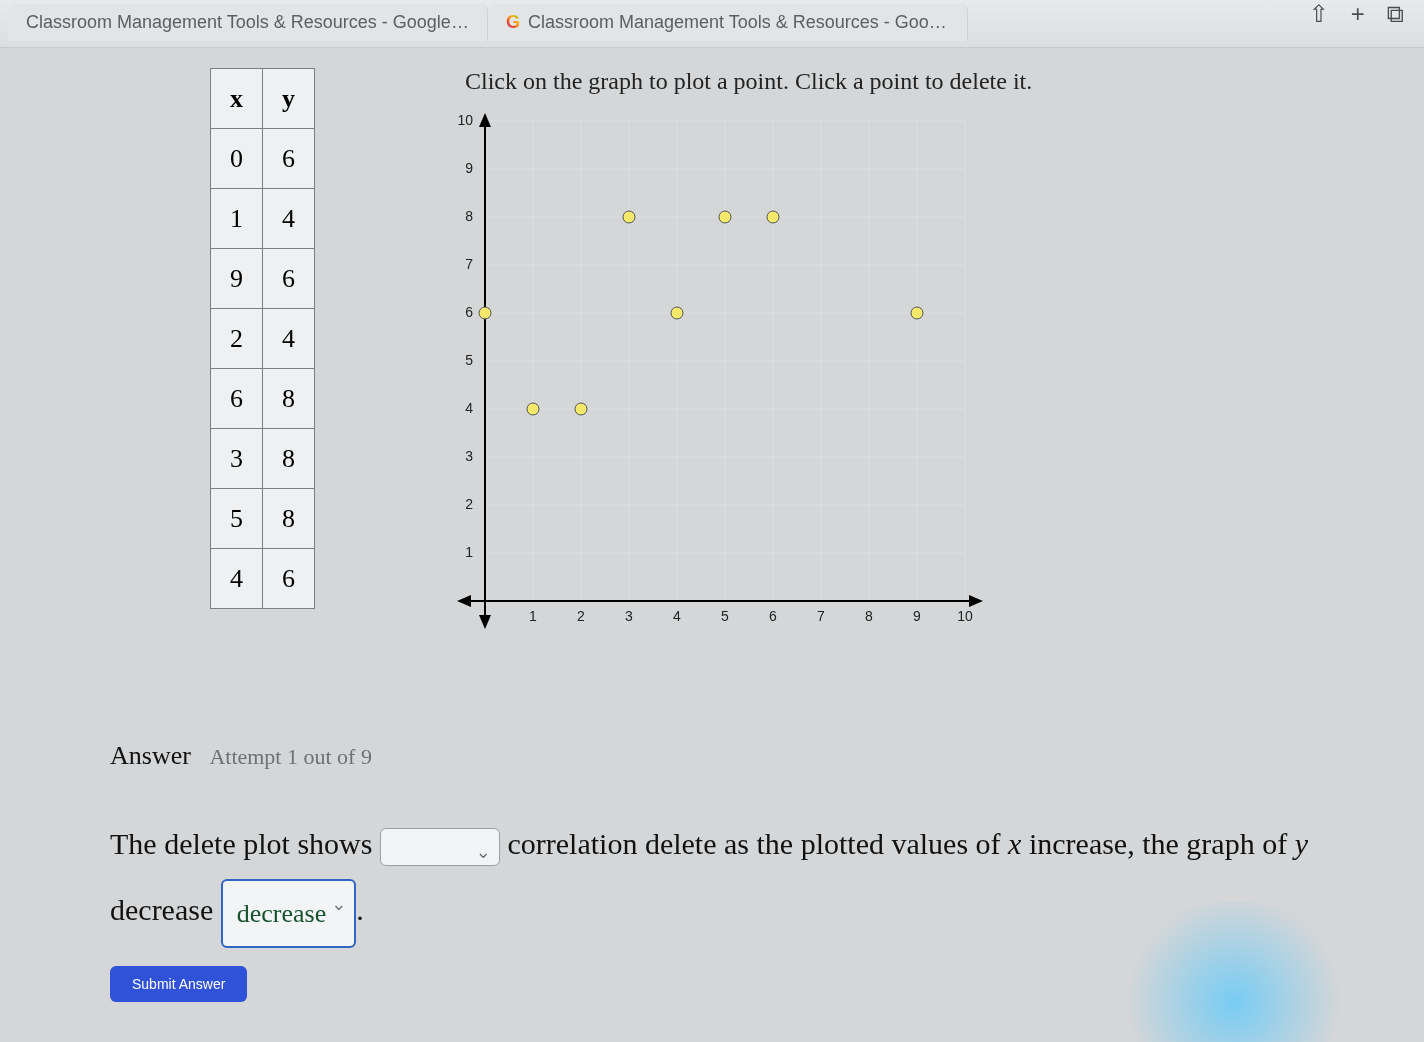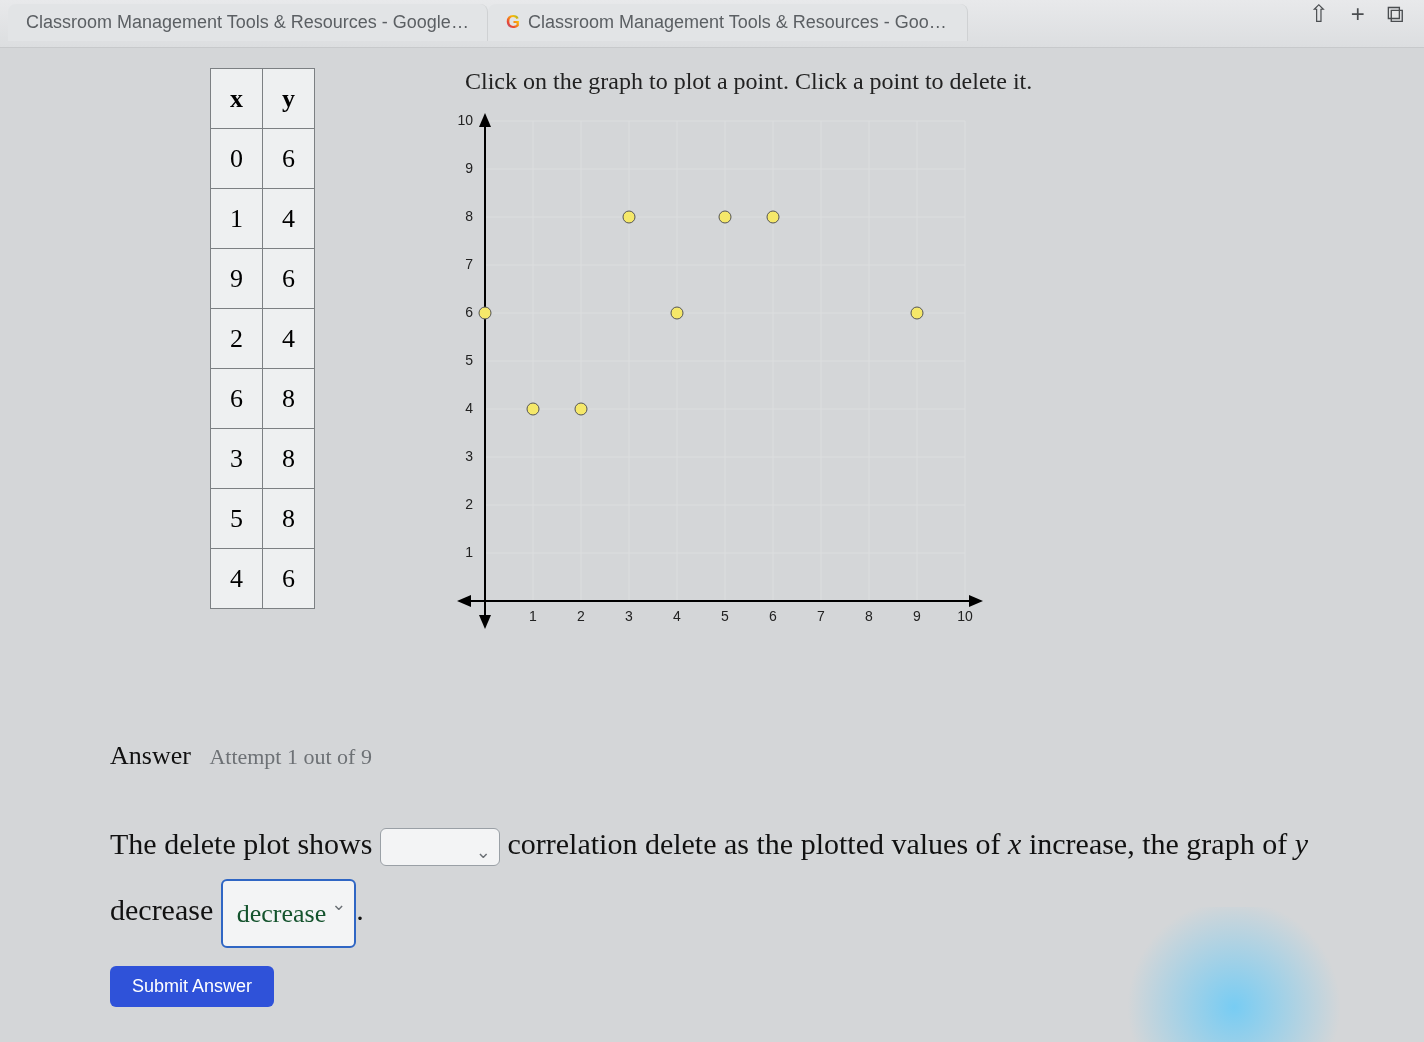--- a/index.html
+++ b/index.html
@@ -156,21 +156,21 @@
     top: 4px;
     color: #6b7075;
     font-size: 18px;
   }
 
   .submit-btn {
     display: inline-block;
     background: #2f52d9;
     color: #fff;
     font-family: Arial, sans-serif;
-    font-size: 18px;
+    font-size: 14px;
     padding: 10px 22px;
     border-radius: 6px;
     margin-top: 18px;
   }
 
   .glow {
     position: absolute;
     bottom: -80px;
     right: 60px;
     width: 260px;

